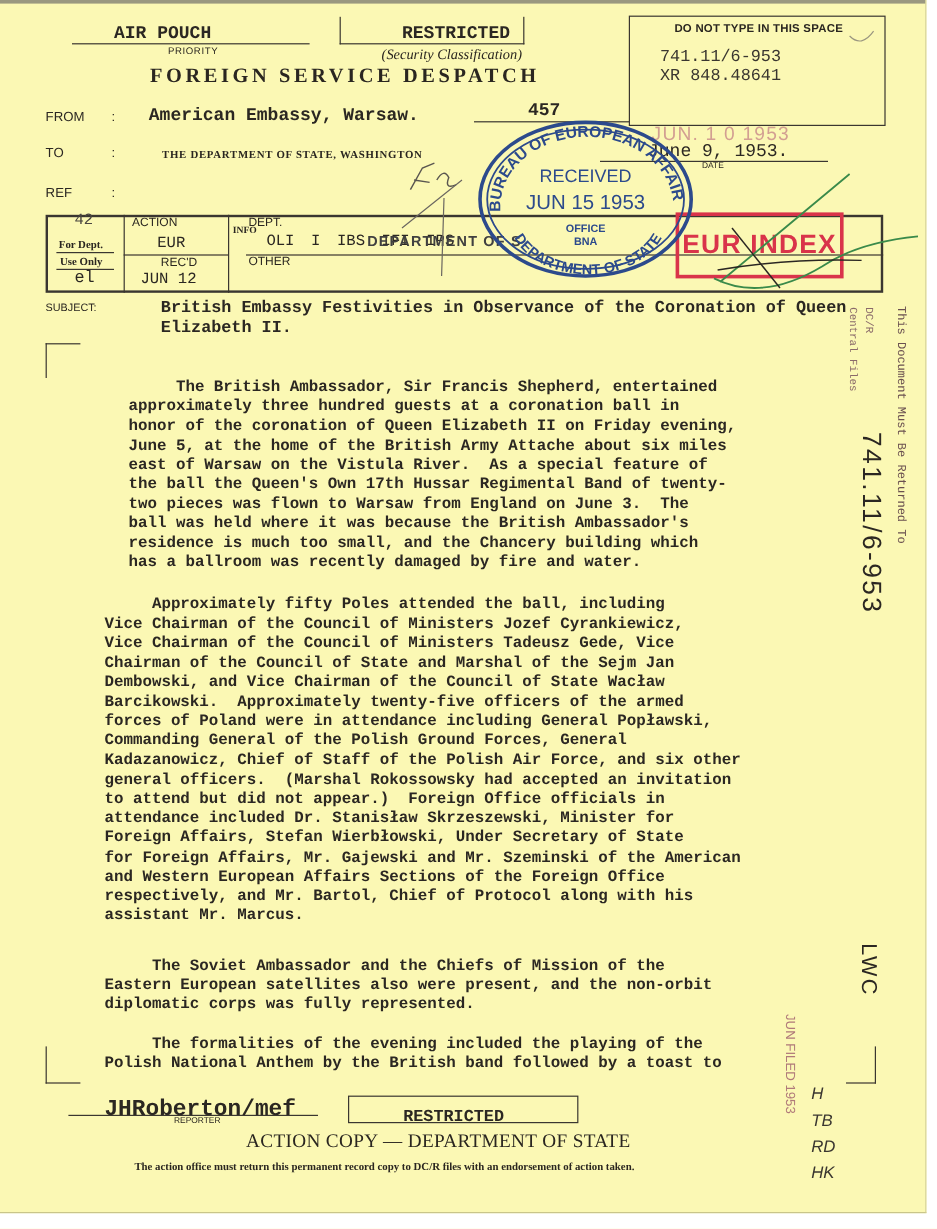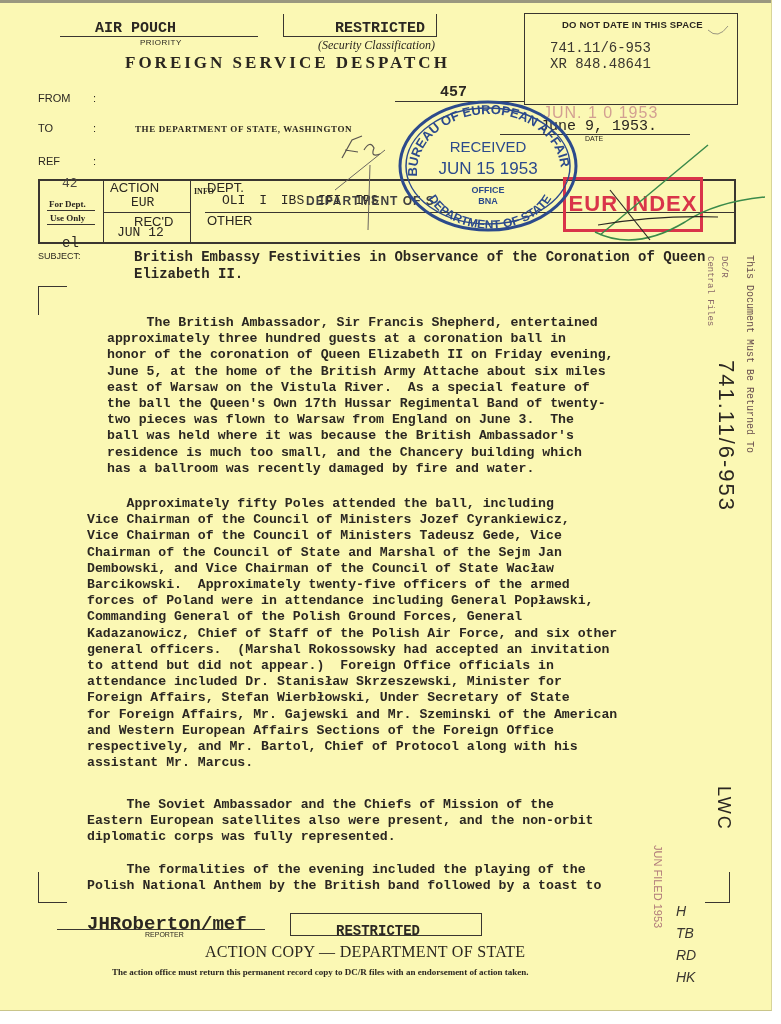--- a/index.html
+++ b/index.html
@@ -59,22 +59,22 @@
     .grid-v1 { left: 103px; top: 179px; height: 65px; border-left: 1px solid #3a3630; }
     .grid-v2 { left: 190px; top: 179px; height: 65px; border-left: 1px solid #3a3630; }
     .grid-h1 { left: 103px; top: 212px; width: 87px; border-top: 1px solid #3a3630; }
     .grid-h2 { left: 205px; top: 212px; width: 531px; border-top: 1px solid #3a3630; }
     .small-box-label { font-family: "Liberation Serif", serif; font-weight: bold; font-size: 9px; }
     .num42 { left: 62px; top: 176px; font-size: 13px; font-weight: normal; color: #4a4640; }
     .for-dept { left: 49px; top: 199px; }
     .for-dept-line { left: 47px; top: 210px; width: 48px; border-top: 1px solid #3a3630; }
     .use-only { left: 50px; top: 213px; }
     .use-only-line { left: 47px; top: 224px; width: 48px; border-top: 1px solid #3a3630; }
-    .e1 { left: 62px; top: 224px; font-size: 14px; font-weight: normal; margin-top: 11px; }
-    .cap-label { font-size: 13px; font-family: "Liberation Sans", sans-serif; }
+    .e1 { left: 62px; top: 224px; font-size: 14px; font-weight: normal; }
+    .cap-label { font-size: 10px; font-family: "Liberation Sans", sans-serif; }
     .action-label { left: 110px; top: 180px; }
     .action-value { left: 131px; top: 195px; font-size: 13px; font-weight: normal; }
     .recd-label { left: 110px; top: 214px; padding-left: 24px; }
     .recd-value { left: 117px; top: 225px; font-size: 13px; font-weight: normal; }
     .info-letters { left: 194px; top: 186px; font-size: 8px; font-family: "Liberation Serif", serif; font-weight: bold; line-height: 11px; width: 8px; }
     .dept-label { left: 207px; top: 180px; }
     .dept-codes { left: 222px; top: 193px; font-size: 13px; font-weight: normal; word-spacing: 6px; }
     .other-label { left: 207px; top: 213px; }
     .dept-stamp-faint { left: 306px; top: 194px; font-size: 12px; font-family: "Liberation Sans", sans-serif; color: #404040; letter-spacing: 1px; font-weight: bold; }
 
@@ -135,26 +135,27 @@
   <div class="abs typed air-pouch">AIR POUCH</div>
   <div class="abs air-pouch-line"></div>
   <div class="abs sans priority">PRIORITY</div>
 
   <div class="abs restricted-box"></div>
   <div class="abs typed restricted-top">RESTRICTED</div>
   <div class="abs serif sec-class">(Security Classification)</div>
   <div class="abs serif fsd-title">FOREIGN SERVICE DESPATCH</div>
 
   <div class="abs dnt-box"></div>
-  <div class="abs sans dnt-label">DO NOT DATE IN THIS SPACE</div>
+  <div class="abs sans dnt-label">DO NOT TYPE IN THIS SPACE</div>
   <div class="abs typed file-num">741.11/6-953</div>
   <div class="abs typed xr-num">XR  848.48641</div>
 
   <div class="abs field-label from-label">FROM</div>
   <div class="abs field-label from-colon">:</div>
+  <div class="abs typed from-value">American Embassy, Warsaw.</div>
   <div class="abs typed dispatch-num">457</div>
   <div class="abs dispatch-line"></div>
 
   <div class="abs field-label to-label">TO</div>
   <div class="abs field-label to-colon">:</div>
   <div class="abs to-value">THE DEPARTMENT OF STATE, WASHINGTON</div>
   <div class="abs jun10-stamp">JUN. 1 0 1953</div>
   <div class="abs typed date-value">June 9, 1953.</div>
   <div class="abs date-line"></div>
   <div class="abs date-label">DATE</div>

